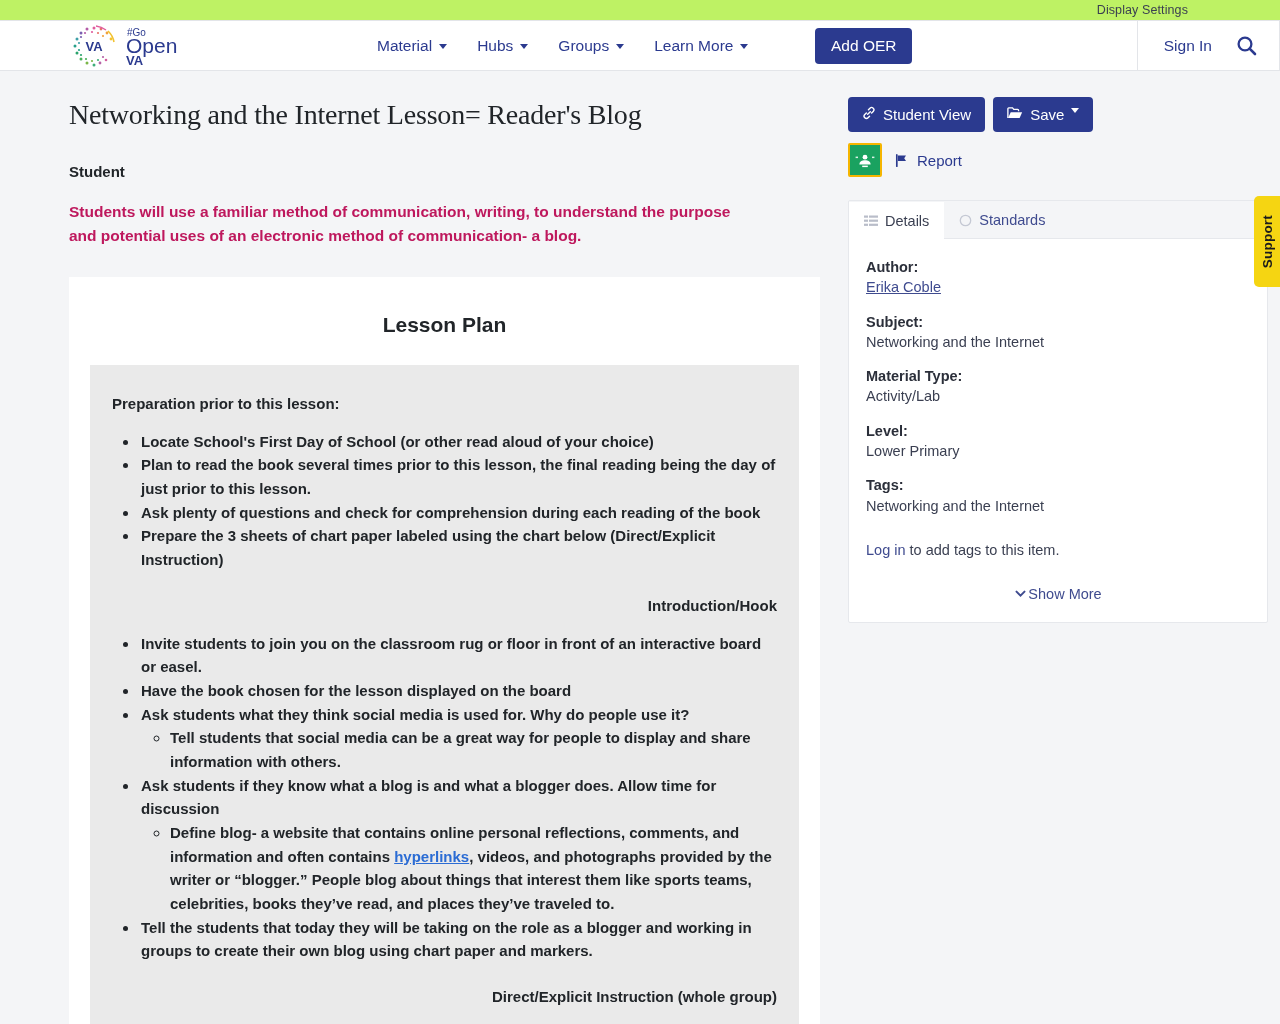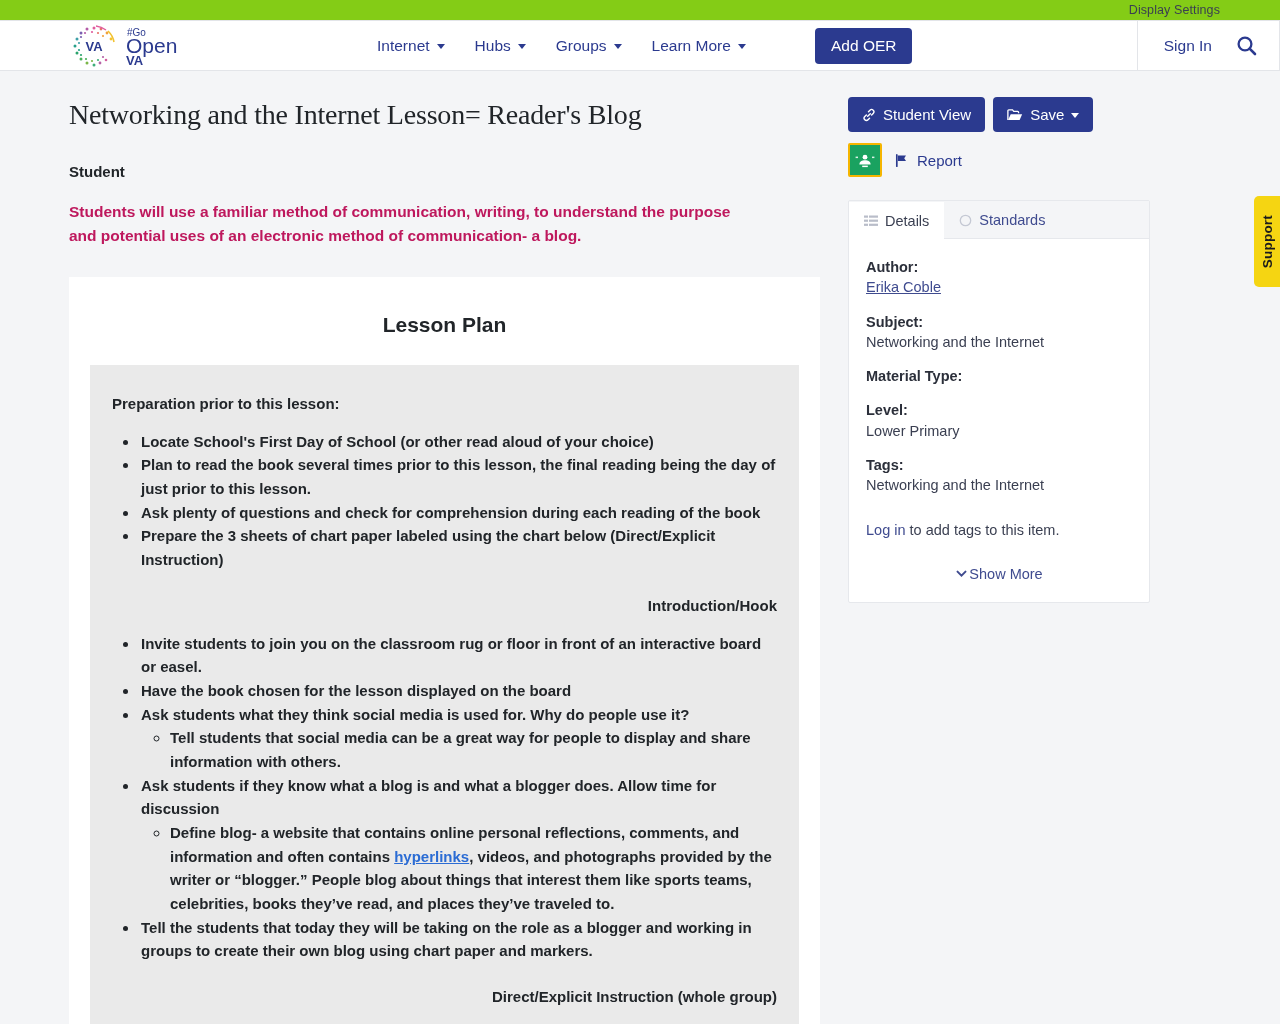--- a/index.html
+++ b/index.html
@@ -8,25 +8,25 @@
     width: 1280px; height: 1024px;
     overflow: hidden;
     background: #f4f5f7;
     font-family: "Liberation Sans", sans-serif;
     color: #212529;
   }
 
   
   .utility-bar {
     height: 20px;
-    background: #84cc16;
+    background: #bef264;
     display: flex;
     align-items: center;
     justify-content: flex-end;
-    padding-right: 60px;
+    padding-right: 92px;
   }
   .utility-link {
     font-size: 12.5px;
     color: #3a3f51;
     text-decoration: none;
     letter-spacing: .1px;
   }
 
   
   .header {
@@ -205,21 +205,21 @@
   .btn-primary {
     background: #2b3a8f;
     color: #fff;
     border: none;
     border-radius: 4px;
     font-size: 15px;
     padding: 9px 14px;
     cursor: pointer;
     font-family: inherit;
     display: inline-flex;
-    align-items: center;
+    align-items: flex-start;
     gap: 7px;
     white-space: nowrap;
   }
   .action-row2 {
     display: flex;
     align-items: center;
     gap: 12px;
     margin-bottom: 22px;
     height: 36px;
   }
@@ -236,21 +236,21 @@
     color: #2b3a8f;
     font-size: 15px;
     text-decoration: none;
     display: inline-flex;
     align-items: center;
     gap: 8px;
     cursor: pointer;
   }
 
   .detail-panel {
-    width: 302px;
+    width: 420px;
     background: #fff;
     border: 1px solid #e6e8ec;
     border-radius: 2px;
   }
   .tabs {
     display: flex;
     background: #f4f5f7;
     border-bottom: 1px solid #e6e8ec;
   }
   .tab {
@@ -374,21 +374,21 @@
     </svg>
     <svg class="logo-word" width="62" height="44" viewBox="0 0 62 44">
       <text x="1" y="12" font-family="Liberation Sans, sans-serif" font-size="10" fill="#2b3a8f">#Go</text>
       <text x="0" y="29" font-family="Liberation Sans, sans-serif" font-size="21" fill="#2b3a8f">Open</text>
       <text x="0" y="41" font-family="Liberation Sans, sans-serif" font-size="13" font-weight="bold" fill="#2b3a8f">VA</text>
     </svg>
   </a>
 
   <div class="nav">
     <a class="nav-item" href="#">
-      <span>Internet</span>
+      <span>Material</span>
       <i class="caret"></i>
     </a>
     <a class="nav-item" href="#">
       <span>Hubs</span>
       <i class="caret"></i>
     </a>
     <a class="nav-item" href="#">
       <span>Groups</span>
       <i class="caret"></i>
     </a>
@@ -531,20 +531,21 @@
         <div class="field">
           <span class="field-label">Author:</span>
           <a class="field-value link" href="#">Erika Coble</a>
         </div>
         <div class="field">
           <span class="field-label">Subject:</span>
           <span class="field-value">Networking and the Internet</span>
         </div>
         <div class="field">
           <span class="field-label">Material Type:</span>
+          <span class="field-value">Activity/Lab</span>
         </div>
         <div class="field">
           <span class="field-label">Level:</span>
           <span class="field-value">Lower Primary</span>
         </div>
         <div class="field">
           <span class="field-label">Tags:</span>
           <span class="field-value">Networking and the Internet</span>
         </div>
 

